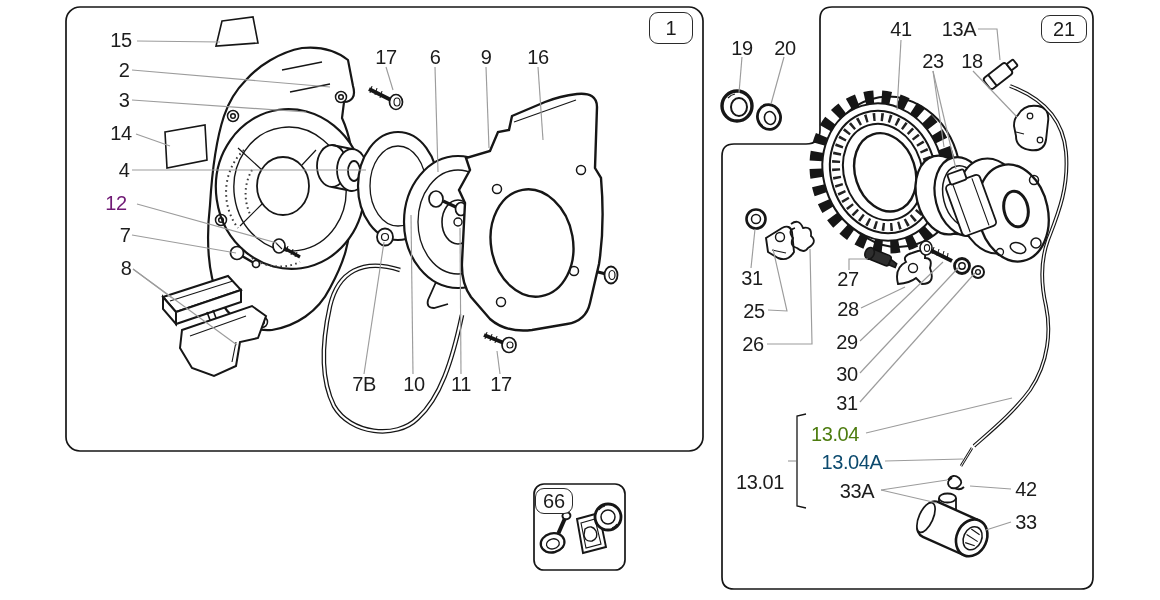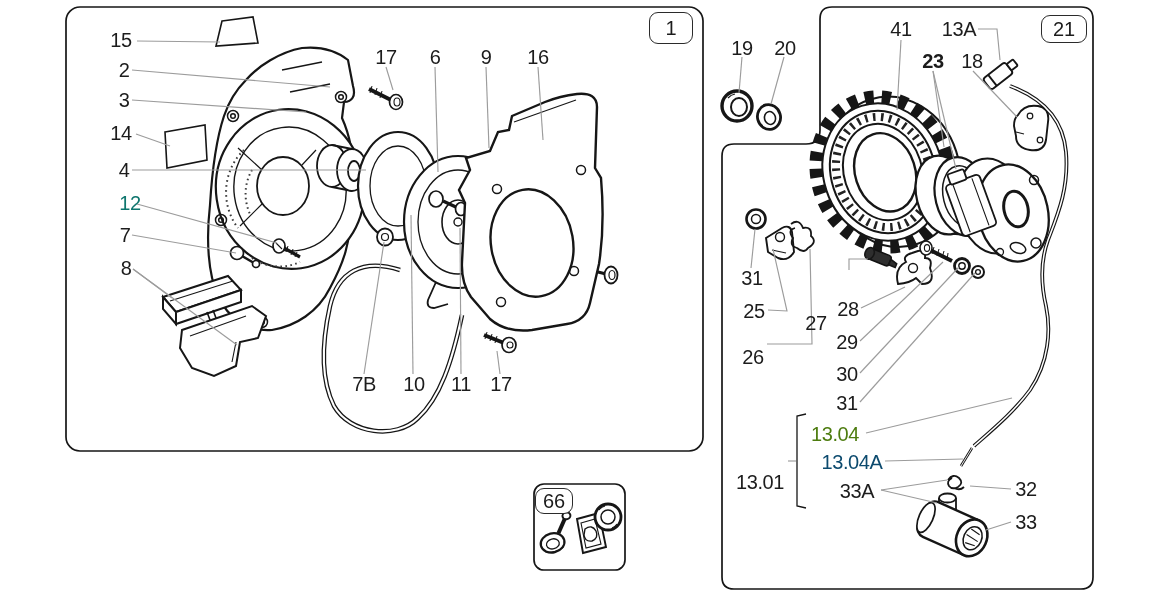--- a/index.html
+++ b/index.html
@@ -364,49 +364,49 @@
       <polyline points="1011,489 970,486" fill="none" stroke="#9c9c9c" stroke-width="1.15"></polyline>
       <polyline points="1011,522 986,530" fill="none" stroke="#9c9c9c" stroke-width="1.15"></polyline>
     </svg>
 
   <div id="callout-layer">
       <div class="callout" style="left: 121px; top: 40px; color: rgb(28, 28, 28);">15</div>
       <div class="callout" style="left: 124px; top: 70px; color: rgb(28, 28, 28);">2</div>
       <div class="callout" style="left: 124px; top: 100px; color: rgb(28, 28, 28);">3</div>
       <div class="callout" style="left: 121px; top: 133px; color: rgb(28, 28, 28);">14</div>
       <div class="callout" style="left: 124px; top: 170px; color: rgb(28, 28, 28);">4</div>
-      <div class="callout" style="left: 130px; top: 203px; color: #0f766e;">12</div>
+      <div class="callout" style="left: 116px; top: 203px; color: #701a75;">12</div>
       <div class="callout" style="left: 125px; top: 235px; color: rgb(28, 28, 28);">7</div>
       <div class="callout" style="left: 126px; top: 268px; color: rgb(28, 28, 28);">8</div>
       <div class="callout" style="left: 386px; top: 57px; color: rgb(28, 28, 28);">17</div>
       <div class="callout" style="left: 435px; top: 57px; color: rgb(28, 28, 28);">6</div>
       <div class="callout" style="left: 486px; top: 57px; color: rgb(28, 28, 28);">9</div>
       <div class="callout" style="left: 538px; top: 57px; color: rgb(28, 28, 28);">16</div>
       <div class="callout" style="left: 364px; top: 384px; color: rgb(28, 28, 28);">7B</div>
       <div class="callout" style="left: 414px; top: 384px; color: rgb(28, 28, 28);">10</div>
       <div class="callout" style="left: 461px; top: 384px; color: rgb(28, 28, 28);">11</div>
       <div class="callout" style="left: 501px; top: 384px; color: rgb(28, 28, 28);">17</div>
       <div class="callout" style="left: 742px; top: 48px; color: rgb(28, 28, 28);">19</div>
       <div class="callout" style="left: 785px; top: 48px; color: rgb(28, 28, 28);">20</div>
       <div class="callout" style="left: 901px; top: 29px; color: rgb(28, 28, 28);">41</div>
       <div class="callout" style="left: 959px; top: 29px; color: rgb(28, 28, 28);">13A</div>
-      <div class="callout" style="left: 933px; top: 61px; color: rgb(28, 28, 28); font-weight: bold;">23</div>
+      <div class="callout" style="left: 933px; top: 61px; color: rgb(28, 28, 28);">23</div>
       <div class="callout" style="left: 972px; top: 61px; color: rgb(28, 28, 28);">18</div>
       <div class="callout" style="left: 752px; top: 278px; color: rgb(28, 28, 28);">31</div>
       <div class="callout" style="left: 754px; top: 311px; color: rgb(28, 28, 28);">25</div>
-      <div class="callout" style="left: 753px; top: 344px; color: rgb(28, 28, 28); margin-top: 13px;">26</div>
-      <div class="callout" style="left: 816px; top: 279px; color: rgb(28, 28, 28); margin-top: 44px;">27</div>
+      <div class="callout" style="left: 753px; top: 344px; color: rgb(28, 28, 28);">26</div>
+      <div class="callout" style="left: 848px; top: 279px; color: rgb(28, 28, 28);">27</div>
       <div class="callout" style="left: 848px; top: 309px; color: rgb(28, 28, 28);">28</div>
       <div class="callout" style="left: 847px; top: 342px; color: rgb(28, 28, 28);">29</div>
       <div class="callout" style="left: 847px; top: 374px; color: rgb(28, 28, 28);">30</div>
       <div class="callout" style="left: 847px; top: 403px; color: rgb(28, 28, 28);">31</div>
       <div class="callout" style="left: 835px; top: 434px; color: #4d7c0f;">13.04</div>
       <div class="callout" style="left: 760px; top: 462px; color: rgb(28, 28, 28); margin-top: 20px;">13.01</div>
       <div class="callout" style="left: 852px; top: 462px; color: #0c4a6e;">13.04A</div>
       <div class="callout" style="left: 857px; top: 491px; color: rgb(28, 28, 28);">33A</div>
-      <div class="callout" style="left: 1026px; top: 489px; color: rgb(28, 28, 28);">32</div>
+      <div class="callout" style="left: 1026px; top: 489px; color: rgb(28, 28, 28);">42</div>
       <div class="callout" style="left: 1026px; top: 522px; color: rgb(28, 28, 28);">33</div>
     </div>
 
   <div class="badge" style="left:671px;top:28px;width:42px;height:30px;">1</div>
   <div class="badge" style="left:1064px;top:29px;width:44px;height:26px;">21</div>
   <div class="badge" style="left:554px;top:501px;width:36px;height:24px;">66</div>
 </div>
 
 </body></html>

